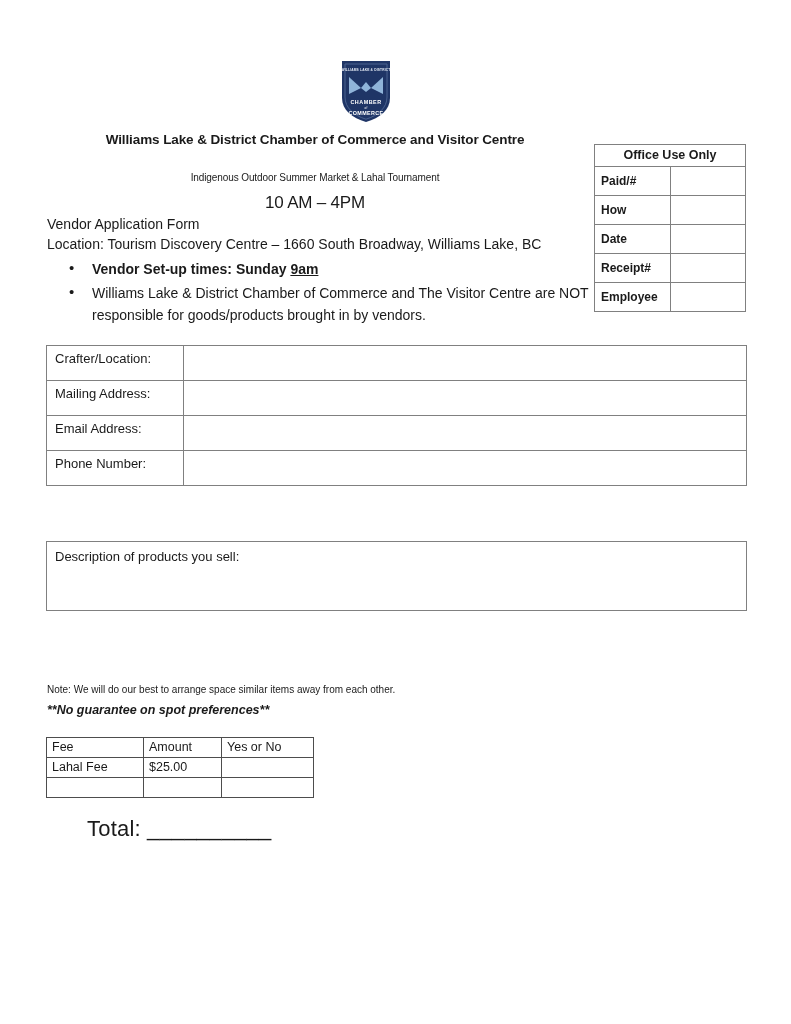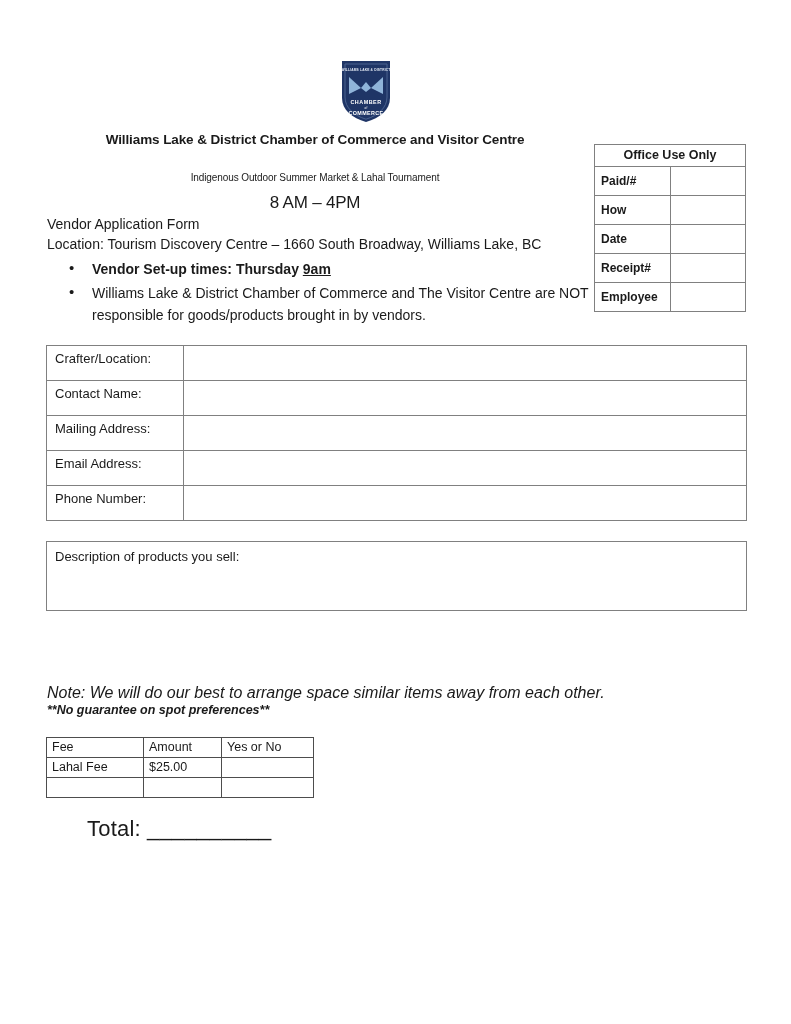--- a/index.html
+++ b/index.html
@@ -162,22 +162,21 @@
     left: 47px;
     top: 633px;
     font-size: 12.5px;
     white-space: nowrap;
   }
   .fee-line b { font-weight: bold; }
   .note-line {
     position: absolute;
     left: 47px;
     top: 684px;
-    font-size: 16px;
-    font-style: italic;
+    font-size: 10px;
     white-space: nowrap;
   }
   .note-strong {
     position: absolute;
     left: 47px;
     top: 703px;
     font-size: 12.5px;
     font-style: italic;
     font-weight: bold;
     white-space: nowrap;
@@ -234,27 +233,27 @@
       <g fill="#ffffff" font-family="'Liberation Sans', sans-serif" text-anchor="middle">
         <text x="28" y="45.5" font-size="5.4" font-weight="bold" letter-spacing="0.5">CHAMBER</text>
         <text x="28" y="50.5" font-size="3" letter-spacing="0.2">of</text>
         <text x="28" y="56.5" font-size="5.4" font-weight="bold" letter-spacing="0.4">COMMERCE</text>
       </g>
     </svg>
   </div>
 
   <div class="org-name">Williams Lake &amp; District Chamber of Commerce and Visitor Centre</div>
   <div class="event-name">Indigenous Outdoor Summer Market &amp; Lahal Tournament</div>
-  <div class="event-time">8 AM – 4PM</div>
+  <div class="event-time">10 AM – 4PM</div>
   <div class="form-title">Vendor Application Form</div>
   <div class="location-line">Location: Tourism Discovery Centre – 1660 South Broadway, Williams Lake, BC</div>
 
   <ul class="bullets">
     <li>
-      <span class="bullet-strong">Vendor Set-up times: Thursday </span><span class="bullet-strong spell-underline">9am</span>
+      <span class="bullet-strong">Vendor Set-up times: Sunday </span><span class="bullet-strong spell-underline">9am</span>
     </li>
     <li>Williams Lake &amp; District Chamber of Commerce and The Visitor Centre are NOT responsible for goods/products brought in by vendors.</li>
   </ul>
 
   <table class="office-table">
     <tbody>
         <tr>
       <td class="hdr" colspan="2">Office Use Only</td>
     </tr>
     <tr>
@@ -277,24 +276,20 @@
       <td>Employee</td>
       <td class="val"></td>
     </tr>
   </tbody>
     </table>
 
   <table class="vendor-table">
     <tbody>
         <tr>
       <td class="label">Crafter/Location:</td>
-      <td></td>
-    </tr>
-    <tr>
-      <td class="label">Contact Name:</td>
       <td></td>
     </tr>
     <tr>
       <td class="label">Mailing Address:</td>
       <td></td>
     </tr>
     <tr>
       <td class="label">Email Address:</td>
       <td></td>
     </tr>

